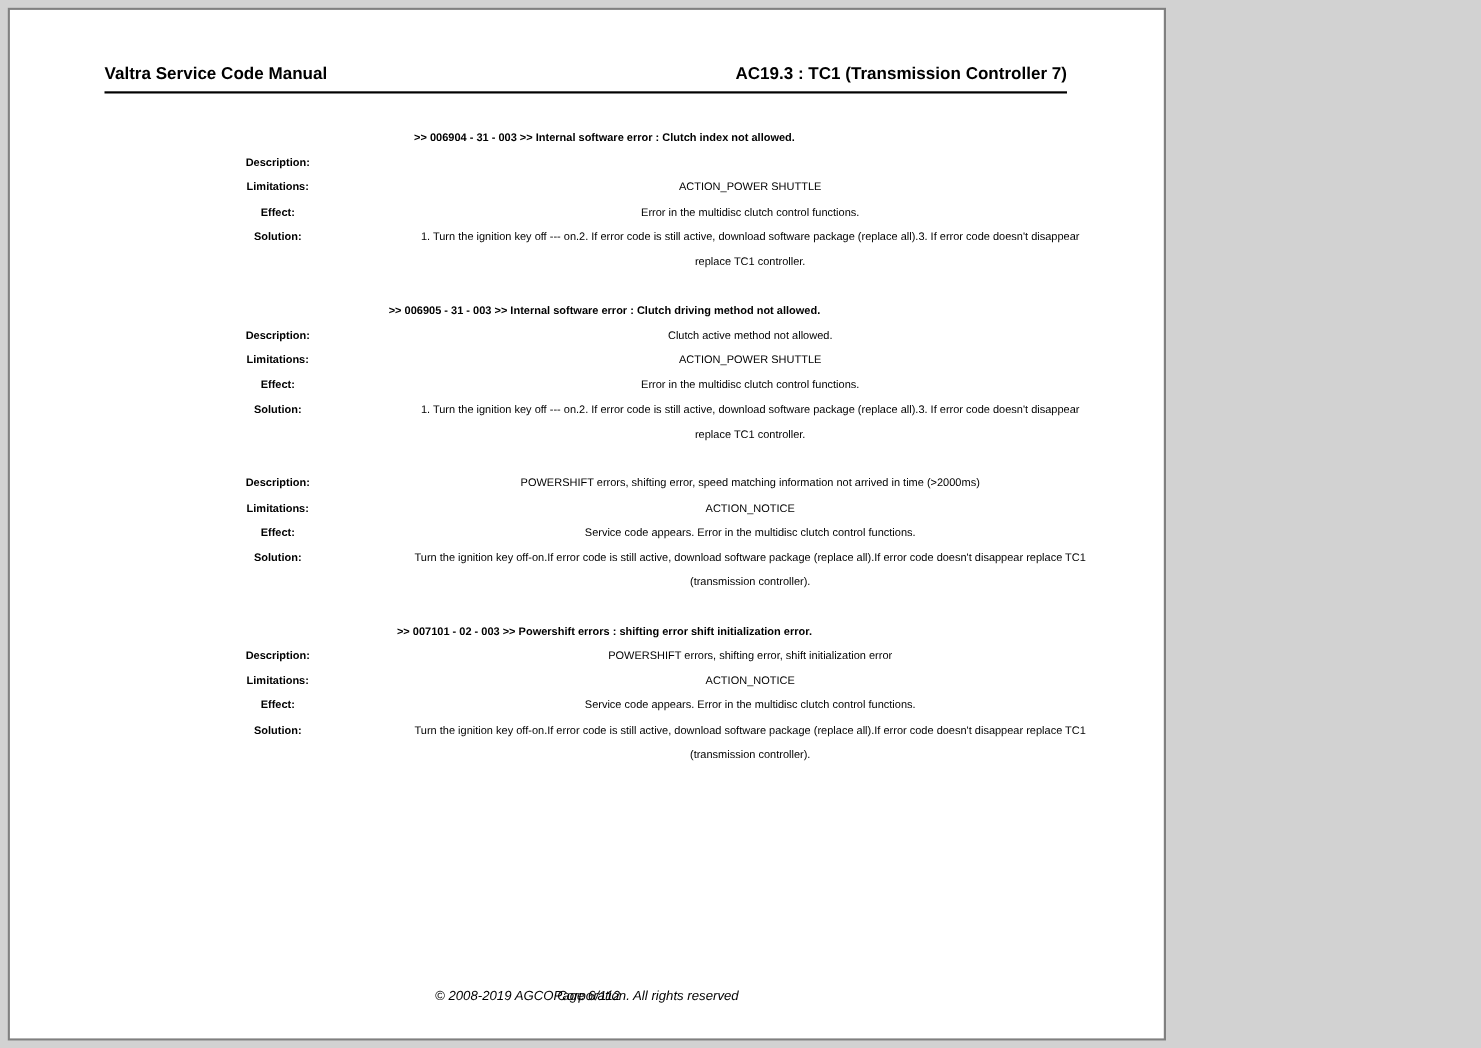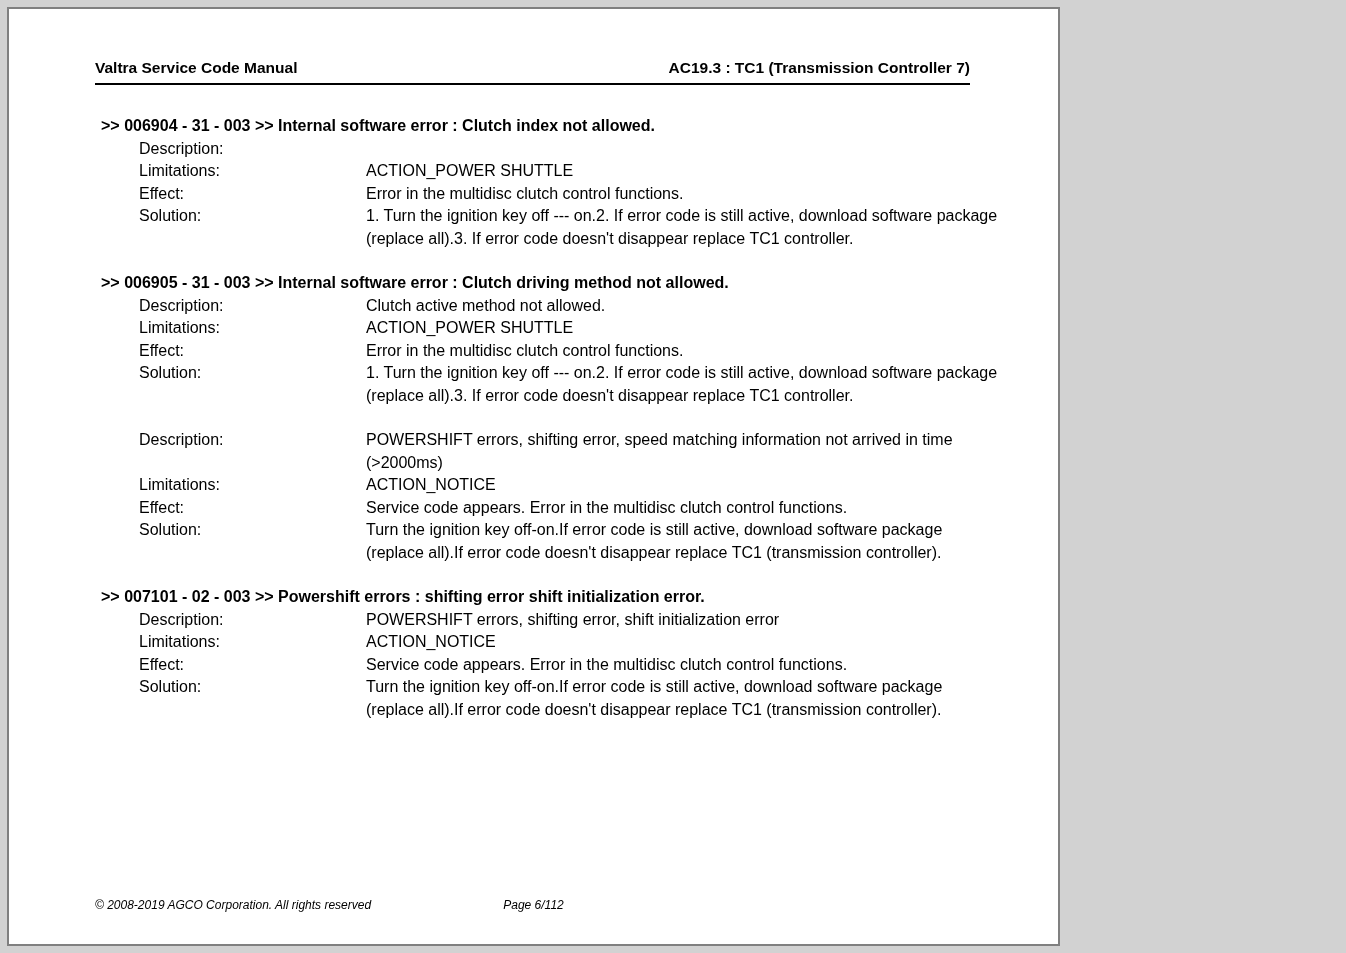--- a/index.html
+++ b/index.html
@@ -7,20 +7,21 @@
     padding: 0;
     background: #d2d2d2;
     font-family: "Liberation Sans", "DejaVu Sans", sans-serif;
   }
   .viewport {
     width: 1067px;
     height: 953px;
     box-sizing: border-box;
     background: #d2d2d2;
     padding: 7px;
+    text-align: center;
   }
   .page {
     position: relative;
     box-sizing: border-box;
     width: 100%;
     height: 100%;
     background: #ffffff;
     border: 2px solid #808080;
     overflow: hidden;
     color: #000;
@@ -34,37 +35,37 @@
     border-bottom: 2px solid #000;
     font-weight: bold;
     font-size: 15.5px;
   }
   .content {
     margin: 0 60px 0 86px;
   }
   .entry {
     margin-top: 22px;
     margin-left: 6px;
-    font-size: 16px;
+    font-size: 10px;
     line-height: 22.5px;
   }
   .entry:first-of-type {
     margin-top: 30px;
   }
   .entry-title {
     font-weight: bold;
   }
   .row {
     display: flex;
     margin-left: 38px;
   }
   .row .label {
     width: 227px;
     flex: 0 0 227px;
-    font-weight: normal;
+    font-weight: bold;
   }
   .row .value {
     flex: 1 1 auto;
     max-width: 905px;
   }
   .doc-footer {
     position: absolute;
     left: 86px;
     right: 86px;
     bottom: 32px;

